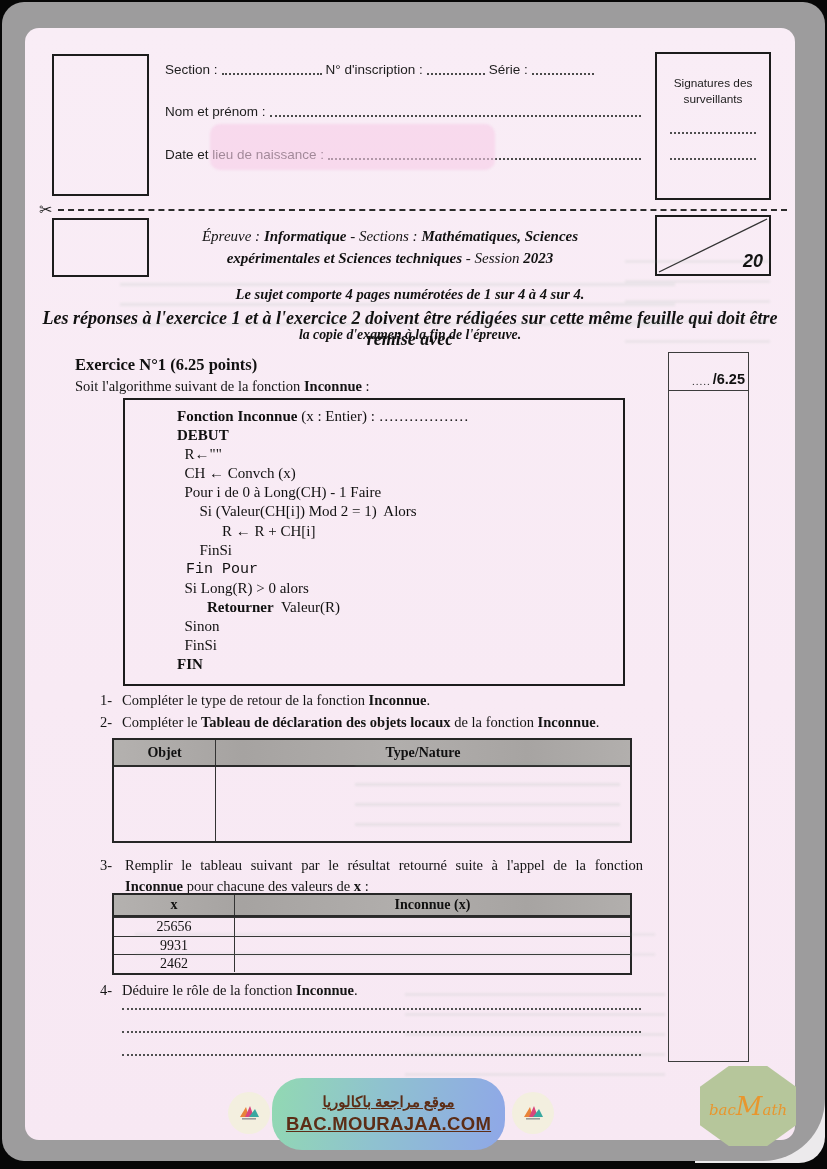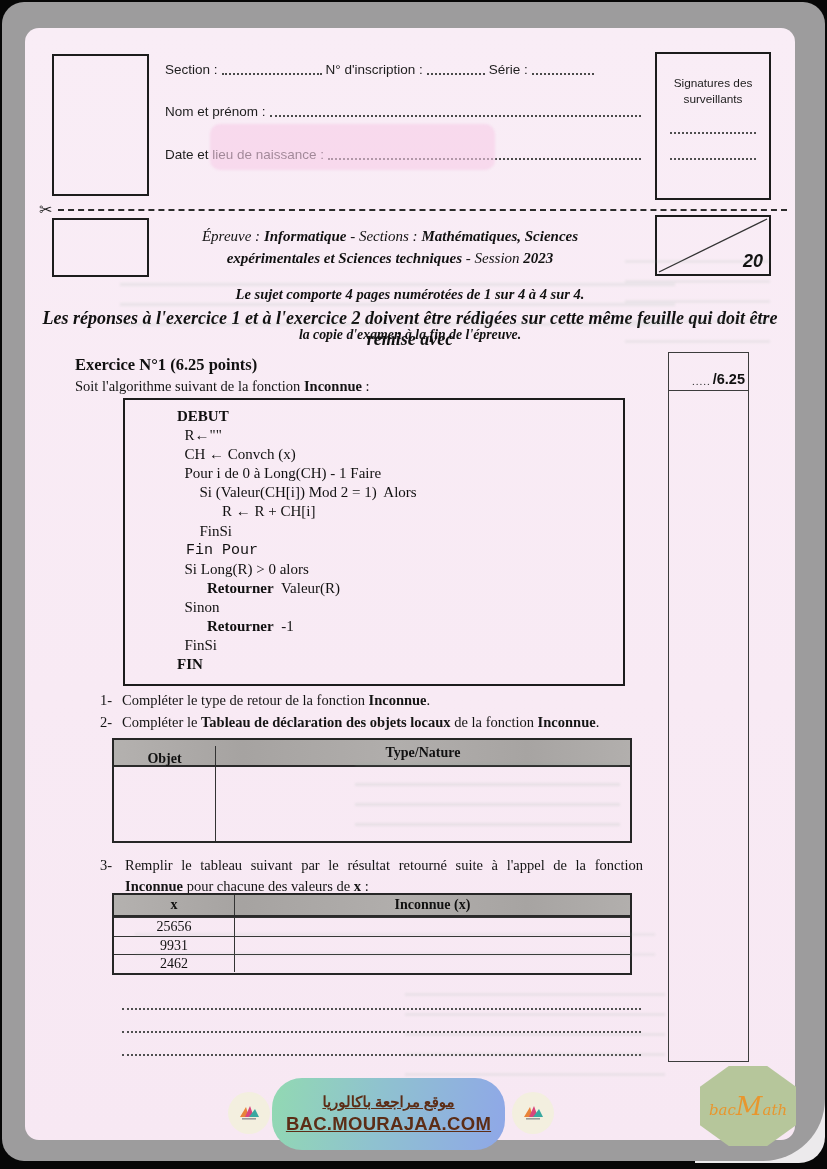--- a/index.html
+++ b/index.html
@@ -106,46 +106,46 @@
   <div class="abs" style="left:50px;top:350px;font-size:14.5px;color:#141414;"><span>Soit l'algorithme suivant de la fonction </span><span class="b">Inconnue</span><span> :</span></div>
 
   <div class="abs" style="left:643px;top:324px;width:79px;height:708px;border:1.5px solid #3c3c3c;">
     <div style="height:34px;border-bottom:1.5px solid #3c3c3c;display:flex;align-items:flex-end;justify-content:flex-end;padding:0 3px 3px 0;">
       <span style="font-size:11px;color:#333;letter-spacing:1px;margin-right:2px;">.....</span>
       <span class="sans b" style="font-size:14.5px;color:#111;">/6.25</span>
     </div>
   </div>
 
   <div class="abs box algo" style="left:98px;top:370px;width:502px;height:288px;padding:7px 0 0 52px;box-sizing:border-box;">
+      <div class="algo-line" style="padding-left: 0ch;"><span class="b">Fonction Inconnue</span><span> (x : Entier) : </span><span>………………</span></div>
       <div class="algo-line" style="padding-left: 0ch;"><span class="b">DEBUT</span></div>
       <div class="algo-line" style="padding-left: 1ch;"><span>R←""</span></div>
       <div class="algo-line" style="padding-left: 1ch;"><span>CH ← Convch (x)</span></div>
       <div class="algo-line" style="padding-left: 1ch;"><span>Pour i de 0 à Long(CH) - 1 Faire</span></div>
       <div class="algo-line" style="padding-left: 3ch;"><span>Si (Valeur(CH[i]) Mod 2 = 1)  Alors</span></div>
       <div class="algo-line" style="padding-left: 6ch;"><span>R ← R + CH[i]</span></div>
       <div class="algo-line" style="padding-left: 3ch;"><span>FinSi</span></div>
       <div class="algo-line" style="padding-left: 1ch; font-family: Liberation Mono, monospace;"><span>Fin Pour</span></div>
       <div class="algo-line" style="padding-left: 1ch;"><span>Si Long(R) &gt; 0 alors</span></div>
       <div class="algo-line" style="padding-left: 4ch;"><span class="b">Retourner</span><span>  Valeur(R)</span></div>
       <div class="algo-line" style="padding-left: 1ch;"><span>Sinon</span></div>
-      <div class="algo-line" style="padding-left: 4ch;"><span class="b">Retourner</span><span>  -1</span></div>
       <div class="algo-line" style="padding-left: 1ch;"><span>FinSi</span></div>
       <div class="algo-line" style="padding-left: 0ch;"><span class="b">FIN</span></div>
     </div>
 
   <div class="qrow" style="left:75px;top:664px;">
     <span class="b" style="font-weight:normal;margin-right:10px;">1-</span><span><span>Compléter le type de retour de la fonction </span><span class="b">Inconnue</span><span>.</span></span>
   </div>
   <div class="qrow" style="left:75px;top:686px;">
     <span style="margin-right:10px;">2-</span><span><span>Compléter le </span><span class="b">Tableau de déclaration des objets locaux</span><span> de la fonction </span><span class="b">Inconnue</span><span>.</span></span>
   </div>
 
   <div class="abs" style="left:87px;top:710px;width:516px;border:2px solid #262626;">
     <div class="thead" style="height:25px;">
-      <div class="tcell" style="width:101px;border-right:1.5px solid #333;align-self:stretch;line-height:25px;margin-top:6px;">Objet</div>
+      <div class="tcell" style="width:101px;border-right:1.5px solid #333;align-self:stretch;line-height:25px;">Objet</div>
       <div class="tcell" style="flex:1;">Type/Nature</div>
     </div>
     <div style="display:flex;height:74px;">
       <div style="width:101px;border-right:1.5px solid #333;"></div>
       <div style="flex:1;"></div>
     </div>
   </div>
 
   <div class="qrow" style="left:75px;top:829px;">
     <span>3-</span>
@@ -167,20 +167,23 @@
           <div style="width: 120px; border-right: 1.5px solid rgb(51, 51, 51); text-align: center; line-height: 17px;">9931</div>
           <div style="flex: 1 1 0%;"></div>
         </div>
         <div style="display: flex; height: 17.5px; border-top: 1.4px solid rgb(51, 51, 51); font-size: 14px; color: rgb(17, 17, 17); flex-direction: column;">
           <div style="width: 120px; border-right: 1.5px solid rgb(51, 51, 51); text-align: center; line-height: 17px;">2462</div>
           <div style="flex: 1 1 0%;"></div>
         </div>
       </div>
   </div>
 
+  <div class="qrow" style="left:75px;top:954px;">
+    <span style="margin-right:10px;">4-</span><span><span>Déduire le rôle de la fonction </span><span class="b">Inconnue</span><span>.</span></span>
+  </div>
 
   <div class="abs dotline" style="left:97px;top:980px;width:519px;border-bottom-width:2.2px;"></div>
   <div class="abs dotline" style="left:97px;top:1003px;width:519px;border-bottom-width:2.2px;"></div>
   <div class="abs dotline" style="left:97px;top:1026px;width:519px;border-bottom-width:2.2px;"></div>
 
   <div class="abs logo-circle" style="left:203px;top:1064px;width:42px;height:42px;">
     <svg width="22" height="16" viewBox="0 0 22 16">
       <polygon points="2,12 8,2 11,12" fill="#e8833a"></polygon>
       <polygon points="7,12 12,1 16,12" fill="#d9467c"></polygon>
       <polygon points="11,12 17,4 21,12" fill="#3aa8a0"></polygon>

